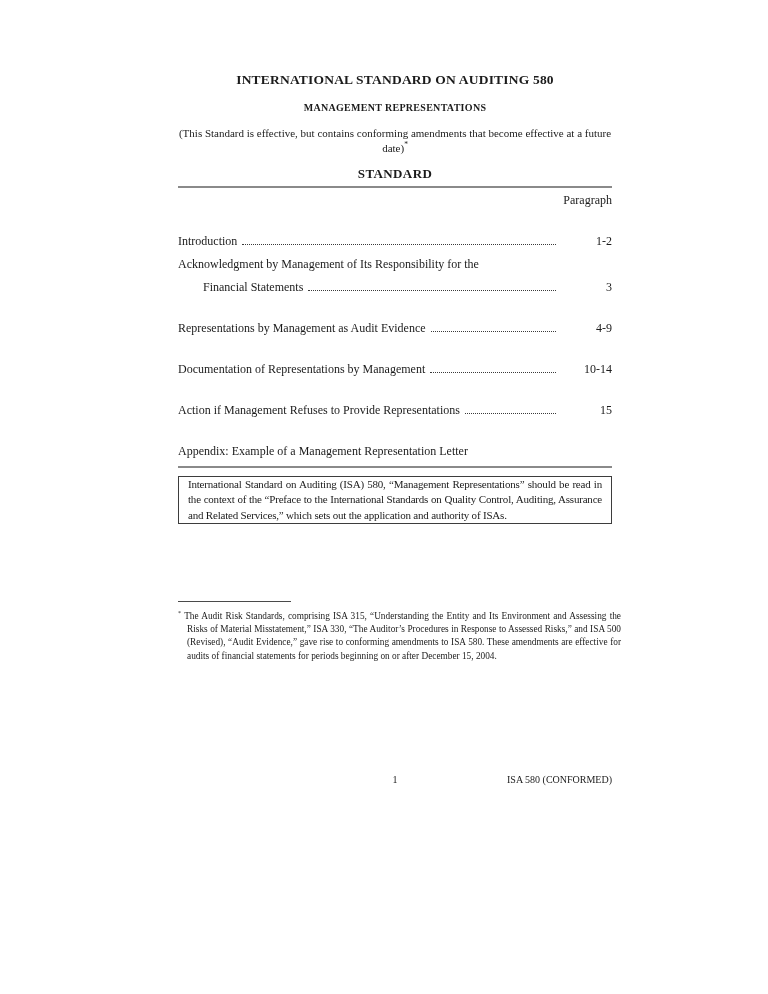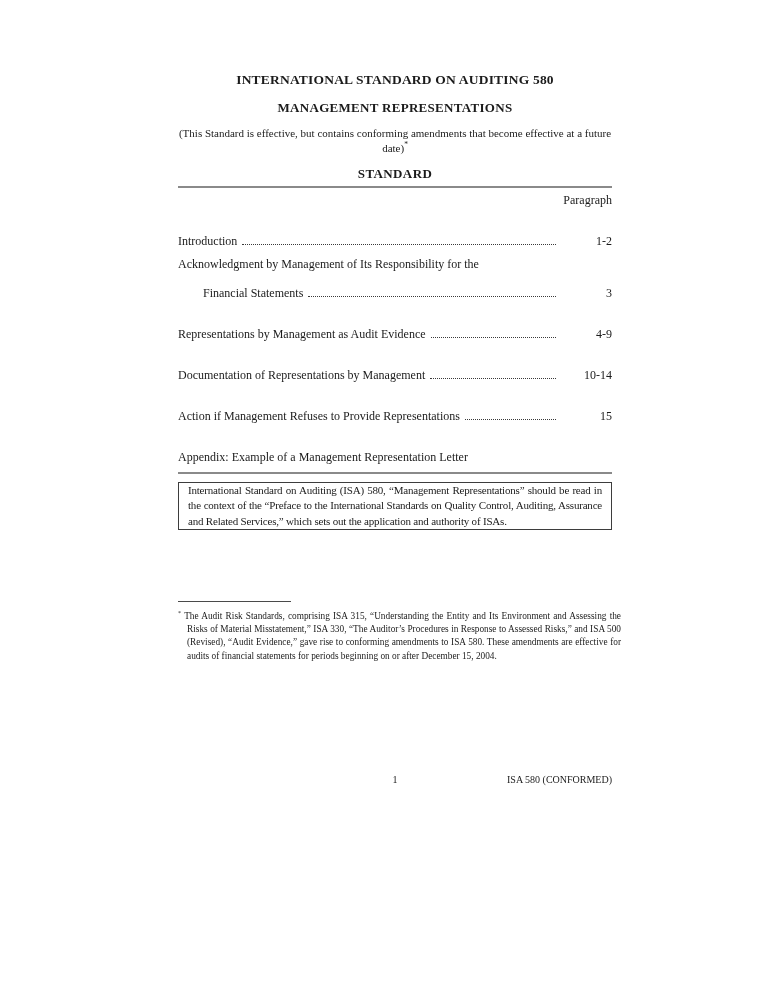--- a/index.html
+++ b/index.html
@@ -30,21 +30,21 @@
   .title {
     margin: 72px 0 0 0;
     font-size: 13.5px;
     line-height: 16px;
     font-weight: bold;
     text-align: center;
     letter-spacing: 0.2px;
   }
   .subtitle {
     margin: 12px 0 0 0;
-    font-size: 13px;
+    font-size: 10px;
     line-height: 16px;
     font-weight: bold;
     text-align: center;
     letter-spacing: 0.3px;
   }
   .note {
     margin-top: 10px;
     font-size: 11px;
     line-height: 14.5px;
     text-align: center;
@@ -78,21 +78,21 @@
     line-height: 14px;
   }
   .toc-row {
     display: flex;
     margin-top: 27px;
   }
   .toc-line1 {
     margin-top: 9px;
   }
   .toc-line1 + .toc-row {
-    margin-top: 15px;
+    margin-top: 9px;
     justify-content: center;
   }
   .toc-title { white-space: nowrap; }
   .indent .toc-title { padding-left: 25px; }
   .leader {
     flex: 1;
     align-self: flex-end;
     margin: 0 12px 3px 5px;
     border-bottom: 1.6px dotted #3a3a3a;
   }

